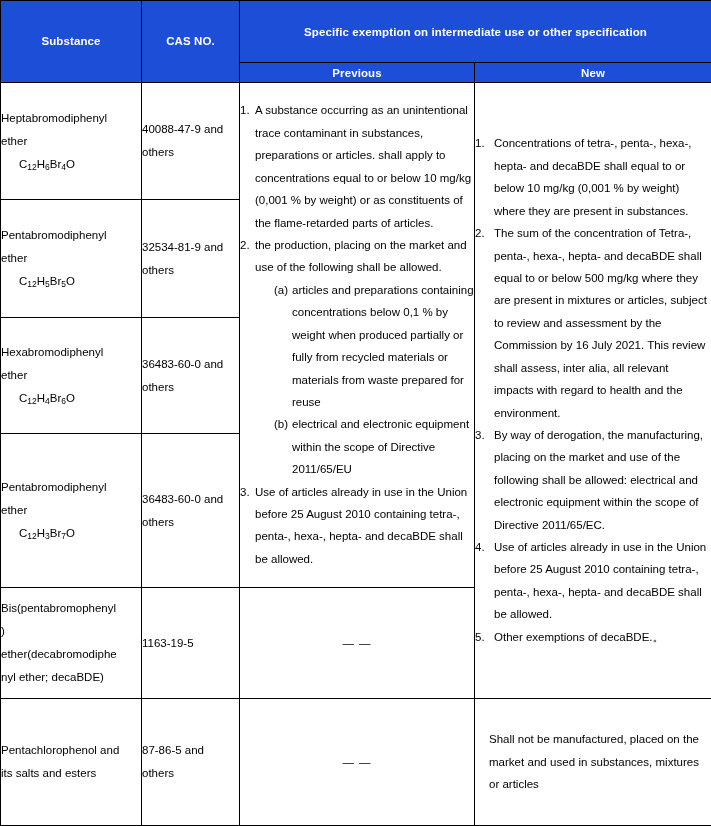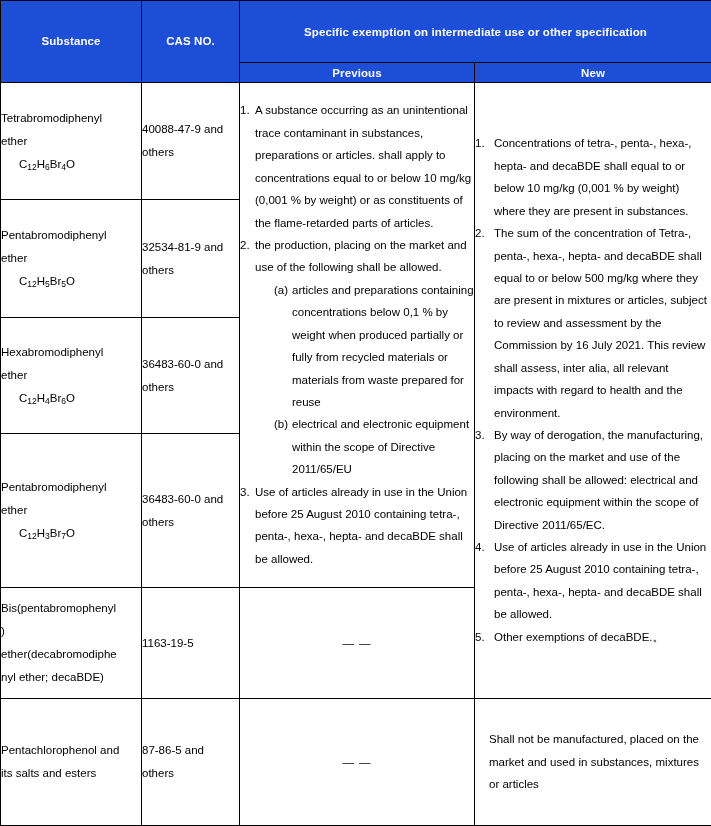--- a/index.html
+++ b/index.html
@@ -128,21 +128,21 @@
       <td class="hdr hdr-span" colspan="2">Specific exemption on intermediate use or other specification</td>
     </tr>
 
     <tr style="height:19px">
       <td class="hdr">Previous</td>
       <td class="hdr">New</td>
     </tr>
 
     <tr style="height:117px">
       <td class="substance-cell">
-        <div>Tetrabromodiphenyl</div>
+        <div>Heptabromodiphenyl</div>
         <div>ether</div>
         <div class="formula">C<sub>12</sub>H<sub>6</sub>Br<sub>4</sub>O</div>
       </td>
       <td class="cas-cell">40088-47-9 and others</td>
 
       <td class="body-cell" rowspan="4">
         <ol class="num-list">
           <li>
             <span class="marker">1.</span>
             <span>A substance occurring as an unintentional trace contaminant in substances, preparations or articles. shall apply to concentrations equal to or below 10 mg/kg (0,001 % by weight) or as constituents of the flame-retarded parts of articles.</span>

